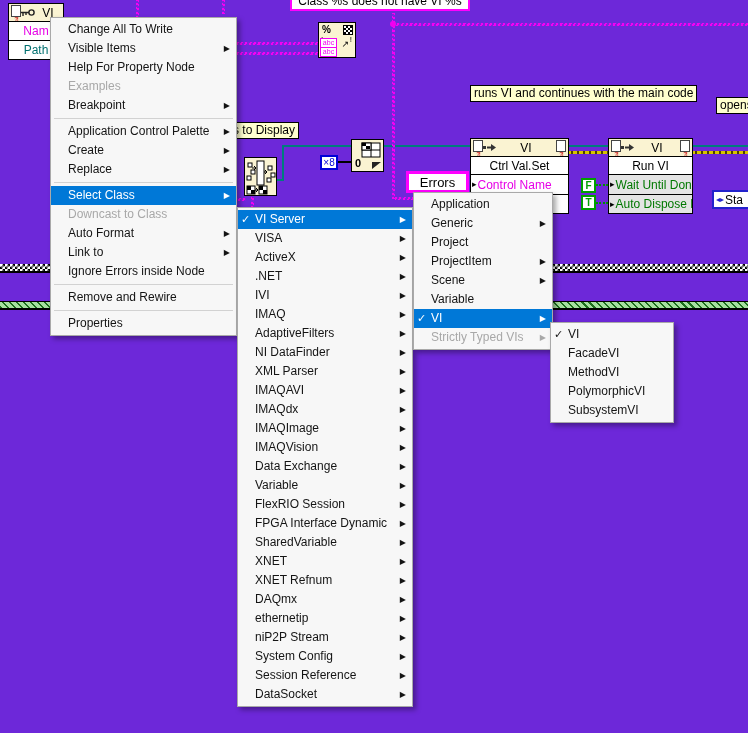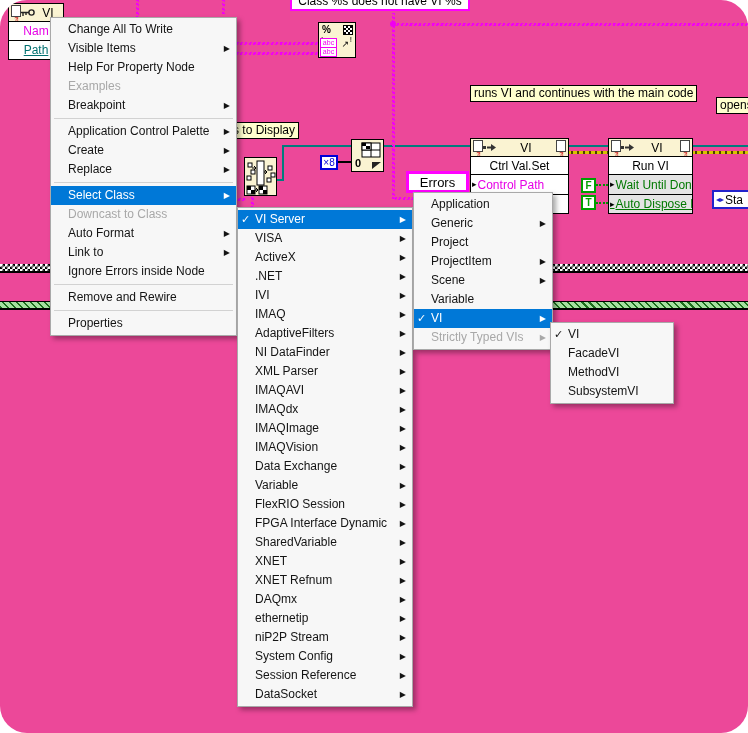--- a/index.html
+++ b/index.html
@@ -1,17 +1,17 @@
 <!DOCTYPE html>
 <html><head>
 <meta charset="utf-8">
 <style>
   html,body{margin:0;padding:0;}
-  #screen{position:relative;width:748px;height:733px;background:#ec4899;overflow:hidden;
-          font-family:"Liberation Sans",sans-serif;border-radius:27px;}
+  #screen{position:relative;width:748px;height:733px;background:#6d28d9;overflow:hidden;
+          font-family:"Liberation Sans",sans-serif;}
   .abs{position:absolute;}
   
   .wire-teal{position:absolute;height:2px;background:#007d7d;}
   .wire-teal-v{position:absolute;width:2px;background:#007d7d;}
   .wire-err{position:absolute;height:3px;
     background:repeating-linear-gradient(90deg,#d8c400 0 4px,#4a4000 4px 6px);}
   .wire-pink{position:absolute;height:3px;
     background:repeating-linear-gradient(115deg,#f400f4 0 2px,rgba(244,0,244,.15) 2px 4px);}
   .wire-pink-v{position:absolute;width:3px;
     background:repeating-linear-gradient(25deg,#f400f4 0 2px,rgba(244,0,244,.15) 2px 4px);}
@@ -30,21 +30,21 @@
   .ylabel{position:absolute;background:#ffffce;border:1px solid #000;color:#000;
     font-size:12px;line-height:15px;padding:0 3px;white-space:nowrap;}
   .plabel{position:absolute;background:#fff;border:2px solid #ff00ff;color:#000;
     font-size:12px;line-height:15px;padding:0 4px;white-space:nowrap;}
   
   .lvnode{position:absolute;border:1px solid #000;background:#fff;font-size:12px;color:#000;}
   .lvhead{height:17px;background:#faf3d2;display:flex;align-items:center;padding:0 2px;
     border-bottom:1px solid #000;}
   .lvhead .cls{flex:1;text-align:center;font-size:12px;}
   .lvrow{border-bottom:1px solid #000;display:flex;align-items:center;white-space:nowrap;overflow:hidden;}
-  .lvrow:last-child{border-bottom:none;text-decoration:underline;}
+  .lvrow:last-child{border-bottom:none;}
   .term{font-size:9px;color:#000;margin:0 1px 0 1px;line-height:1;}
   .pgicon{width:8px;height:10px;border:1px solid #444;background:#fff;}
   .pgwrap{display:flex;flex-direction:column;align-items:center;line-height:4px;}
   .pgq{font-size:6px;color:#c22;font-weight:bold;letter-spacing:-1px;}
   .boolconst{position:absolute;width:15px;height:15px;border:2px solid #00a000;background:#fff;
     color:#00a000;font-weight:bold;font-size:10px;display:flex;align-items:center;
     justify-content:center;box-sizing:border-box;}
   .iconbox{position:absolute;background:#faf3d2;border:1px solid #000;box-sizing:border-box;}
   
   .menu{position:absolute;background:#f7f7f7;border:1px solid #a9a9a9;
@@ -191,21 +191,21 @@
       <span class="pgwrap">
           <span class="pgicon"></span>
           <span class="pgq">?!</span>
         </span>
     </div>
     <div class="lvrow" style="height:17px;justify-content:center;">
       <span>Ctrl Val.Set</span>
     </div>
     <div class="lvrow" style="height:19px;color:#e600e6;">
       <span class="term">▸</span>
-      <span>Control Path</span>
+      <span>Control Name</span>
     </div>
     <div class="lvrow" style="height:18px;color:#7b2fbe;justify-content:center;">
       <span class="term" style="position:absolute;left:1px;">▸</span>
       <span>Value</span>
     </div>
   </div>
 
   <div class="lvnode" style="left:608px;top:138px;width:83px;">
     <div class="lvhead">
       <span class="pgwrap">
@@ -314,16 +314,17 @@
       <div class="mi"><span class="chk"></span><span>ProjectItem</span><span class="arr">▶</span></div>
       <div class="mi"><span class="chk"></span><span>Scene</span><span class="arr">▶</span></div>
       <div class="mi"><span class="chk"></span><span>Variable</span><span class="arr"></span></div>
       <div class="mi hl"><span class="chk">✓</span><span>VI</span><span class="arr">▶</span></div>
       <div class="mi dis"><span class="chk"></span><span>Strictly Typed VIs</span><span class="arr">▶</span></div>
     </div>
   <div class="menu" id="menu-vi-types" style="left:550px;top:322px;width:124px;box-sizing:border-box;">
       <div class="mi"><span class="chk">✓</span><span>VI</span><span class="arr"></span></div>
       <div class="mi"><span class="chk"></span><span>FacadeVI</span><span class="arr"></span></div>
       <div class="mi"><span class="chk"></span><span>MethodVI</span><span class="arr"></span></div>
+      <div class="mi"><span class="chk"></span><span>PolymorphicVI</span><span class="arr"></span></div>
       <div class="mi"><span class="chk"></span><span>SubsystemVI</span><span class="arr"></span></div>
     </div>
 
 </div>
 
 </body></html>

